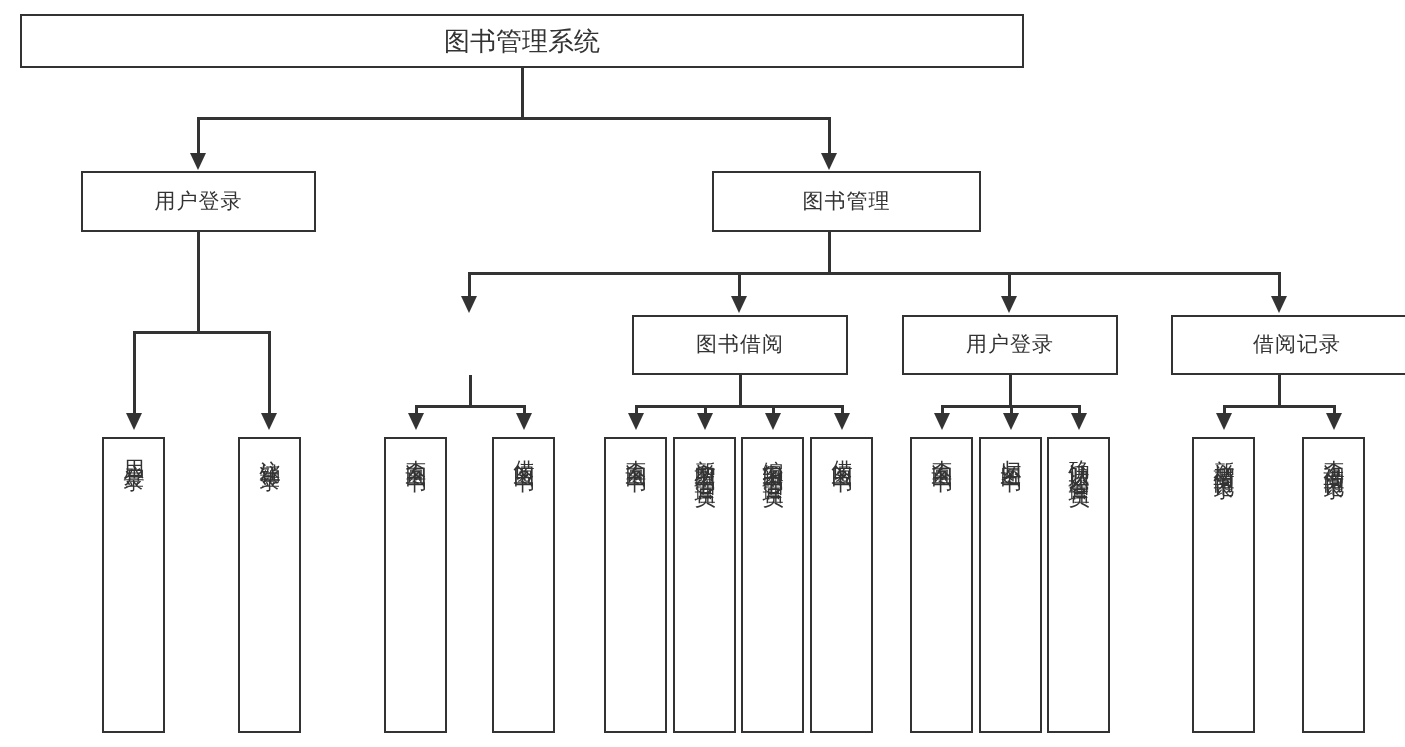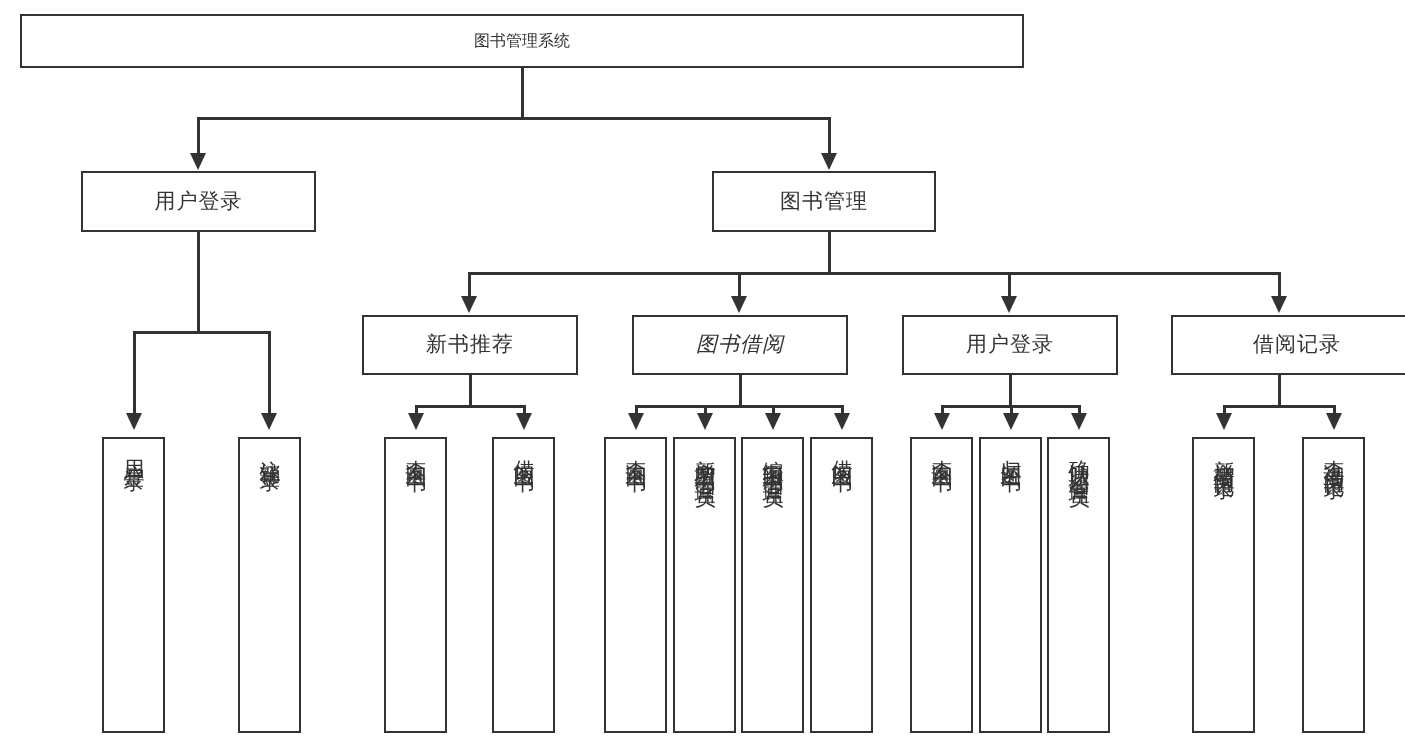--- a/index.html
+++ b/index.html
@@ -27,21 +27,21 @@
     align-items: center;
     justify-content: center;
     color: #333333;
   }
   .node.h {
     font-size: 21px;
     letter-spacing: 1px;
     line-height: 1.1;
   }
   .node.root {
-    font-size: 16px;
+    font-size: 26px;
   }
   .node.leaf {
     font-size: 21px;
     align-items: flex-start;
     justify-content: center;
     padding-top: 4px;
   }
   .vtext {
     writing-mode: vertical-rl;
     text-orientation: upright;
@@ -90,21 +90,21 @@
   <div class="edge v" style="left:197px; top:117px; height:40px;"></div>
   <div class="arrow" style="left:190px; top:153px;"></div>
 
   <div class="edge v" style="left:828px; top:117px; height:40px;"></div>
   <div class="arrow" style="left:821px; top:153px;"></div>
 
   <div class="node h" style="left:81px; top:171px; width:235px; height:61px;">
     <span>用户登录</span>
   </div>
 
-  <div class="node h" style="left:712px; top:171px; width:224px; height:61px;">
+  <div class="node h" style="left:712px; top:171px; width:269px; height:61px;">
     <span>图书管理</span>
   </div>
 
   <div class="edge v" style="left:197px; top:232px; height:101px;"></div>
   <div class="edge h" style="left:133px; top:331px; width:138px;"></div>
   <div class="edge v" style="left:133px; top:331px; height:86px;"></div>
   <div class="arrow" style="left:126px; top:413px;"></div>
   <div class="edge v" style="left:268px; top:331px; height:86px;"></div>
   <div class="arrow" style="left:261px; top:413px;"></div>
 
@@ -112,24 +112,21 @@
   <div class="edge h" style="left:468px; top:272px; width:812px;"></div>
   <div class="edge v" style="left:468px; top:272px; height:28px;"></div>
   <div class="arrow" style="left:461px; top:296px;"></div>
   <div class="edge v" style="left:738px; top:272px; height:28px;"></div>
   <div class="arrow" style="left:731px; top:296px;"></div>
   <div class="edge v" style="left:1008px; top:272px; height:28px;"></div>
   <div class="arrow" style="left:1001px; top:296px;"></div>
   <div class="edge v" style="left:1278px; top:272px; height:28px;"></div>
   <div class="arrow" style="left:1271px; top:296px;"></div>
 
-  <div class="node h" style="left:362px; top:315px; width:216px; height:60px;">
-    <span>新书推荐</span>
-  </div>
-  <div class="node h" style="left:632px; top:315px; width:216px; height:60px;font-style:italic;">
+  <div class="node h" style="left:632px; top:315px; width:216px; height:60px;">
     <span>图书借阅</span>
   </div>
   <div class="node h" style="left:902px; top:315px; width:216px; height:60px;">
     <span>用户登录</span>
   </div>
   <div class="node h" style="left:1171px; top:315px; width:252px; height:60px;">
     <span>借阅记录</span>
   </div>
 
   <div class="edge v" style="left:469px; top:375px; height:32px;"></div>

